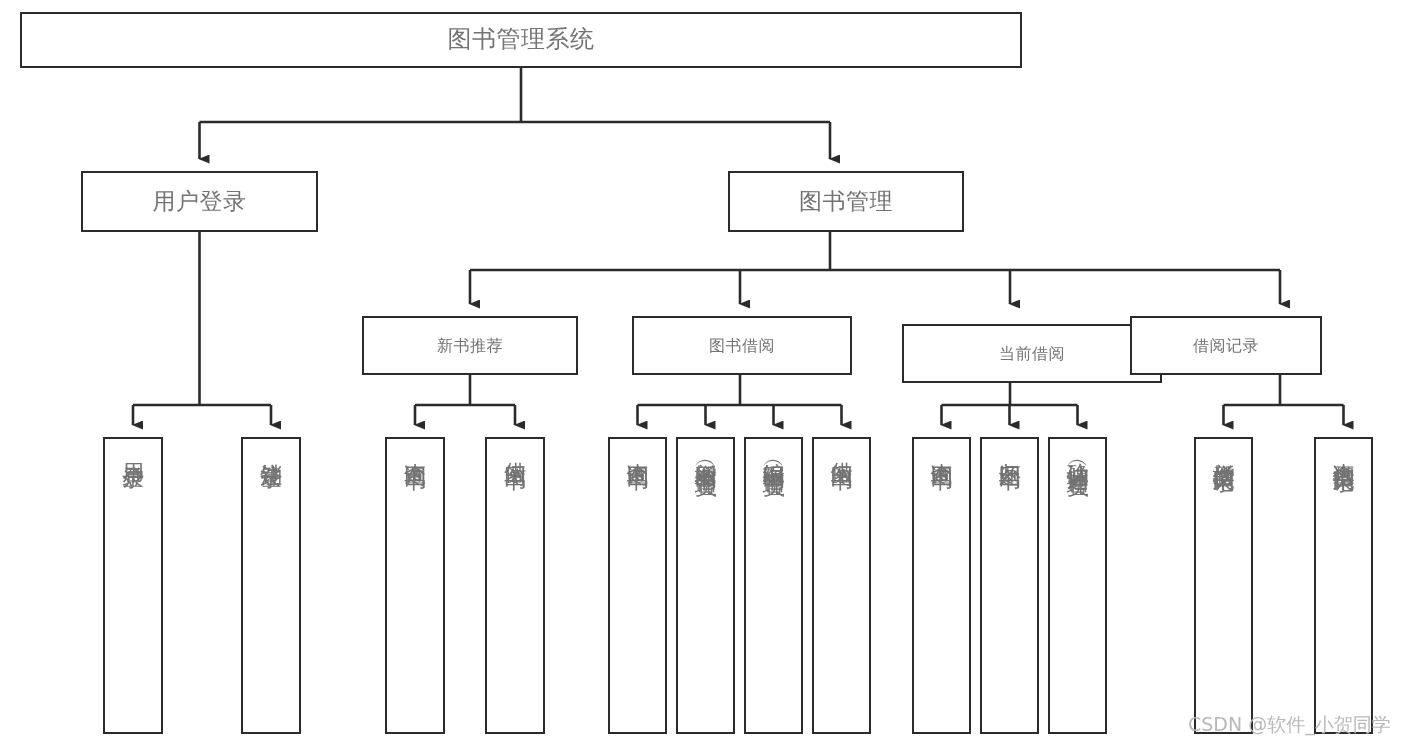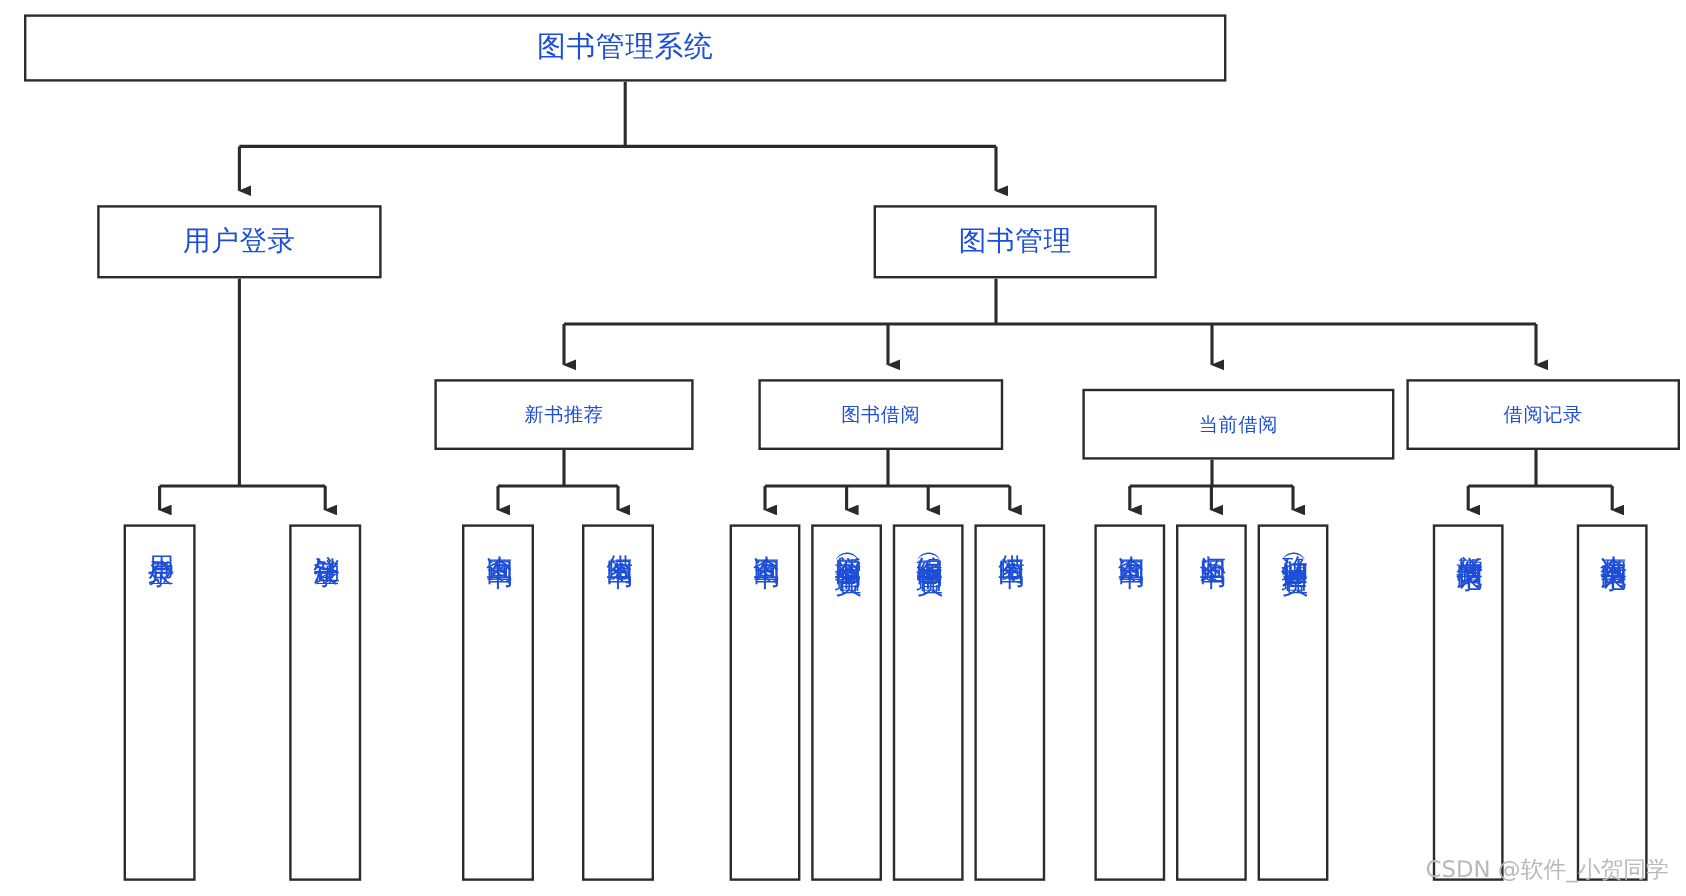--- a/index.html
+++ b/index.html
@@ -28,21 +28,21 @@
   }
   .node {
     position: absolute;
     box-sizing: border-box;
     background: #ffffff;
     border: 2px solid #2b2b2b;
     display: flex;
     align-items: center;
     justify-content: center;
     text-align: center;
-    color: #1d4ed8;
+    color: #737373;
     z-index: 2;
   }
   .node-label {
     display: block;
     letter-spacing: 0.5px;
     line-height: 1.32;
   }
   
   .node.horiz .node-label {
     writing-mode: horizontal-tb;
@@ -130,27 +130,27 @@
       </div>
       <div class="node horiz level-1" style="left: 81px; top: 171px; width: 237px; height: 61px;">
         <span class="node-label">用户登录</span>
       </div>
       <div class="node horiz level-1" style="left: 728px; top: 171px; width: 236px; height: 61px;">
         <span class="node-label">图书管理</span>
       </div>
       <div class="node horiz level-2" style="left: 362px; top: 316px; width: 216px; height: 59px;">
         <span class="node-label">新书推荐</span>
       </div>
-      <div class="node horiz level-2" style="left: 632px; top: 316px; width: 204px; height: 59px;">
+      <div class="node horiz level-2" style="left: 632px; top: 316px; width: 220px; height: 59px;">
         <span class="node-label">图书借阅</span>
       </div>
       <div class="node horiz level-2" style="left: 902px; top: 324px; width: 260px; height: 59px;">
         <span class="node-label">当前借阅</span>
       </div>
-      <div class="node horiz level-2" style="left: 1172px; top: 316px; width: 228px; height: 59px;">
+      <div class="node horiz level-2" style="left: 1130px; top: 316px; width: 192px; height: 59px;">
         <span class="node-label">借阅记录</span>
       </div>
       <div class="node vert level-3" style="left: 103px; top: 437px; width: 60px; height: 297px;">
         <span class="node-label">用户登录</span>
       </div>
       <div class="node vert level-3" style="left: 241px; top: 437px; width: 60px; height: 297px;">
         <span class="node-label">注销登录</span>
       </div>
       <div class="node vert level-3" style="left: 385px; top: 437px; width: 60px; height: 297px;">
         <span class="node-label">查询图书</span>

